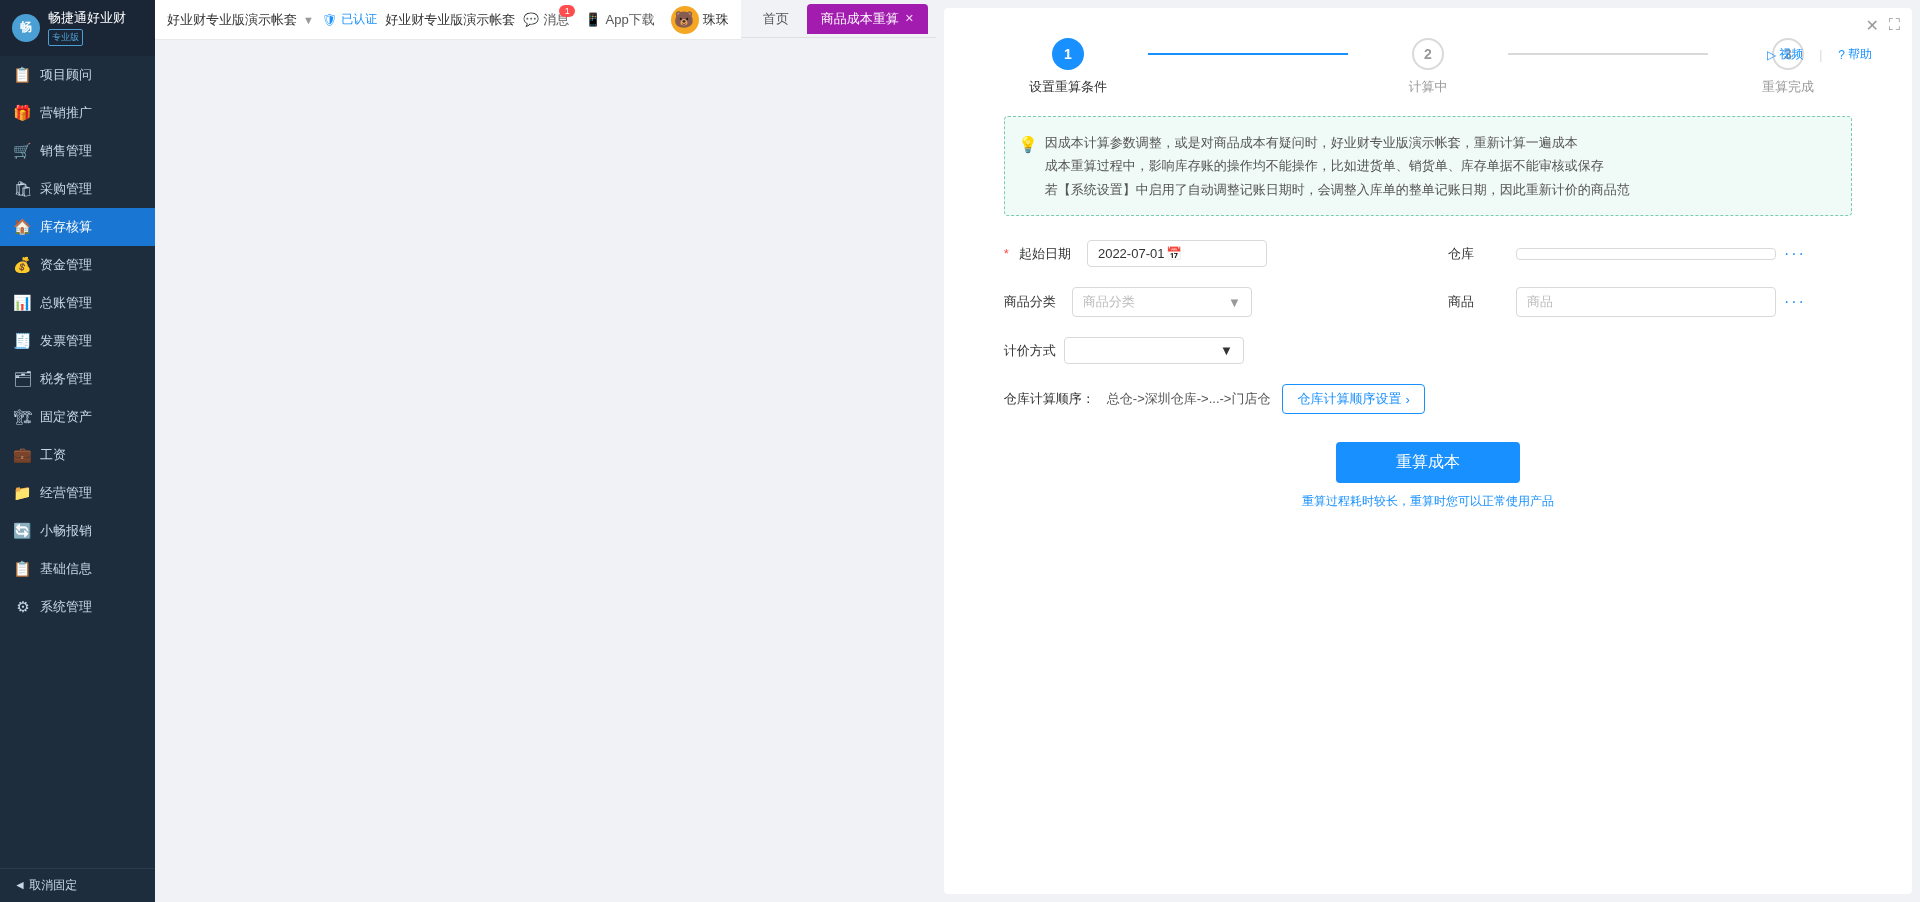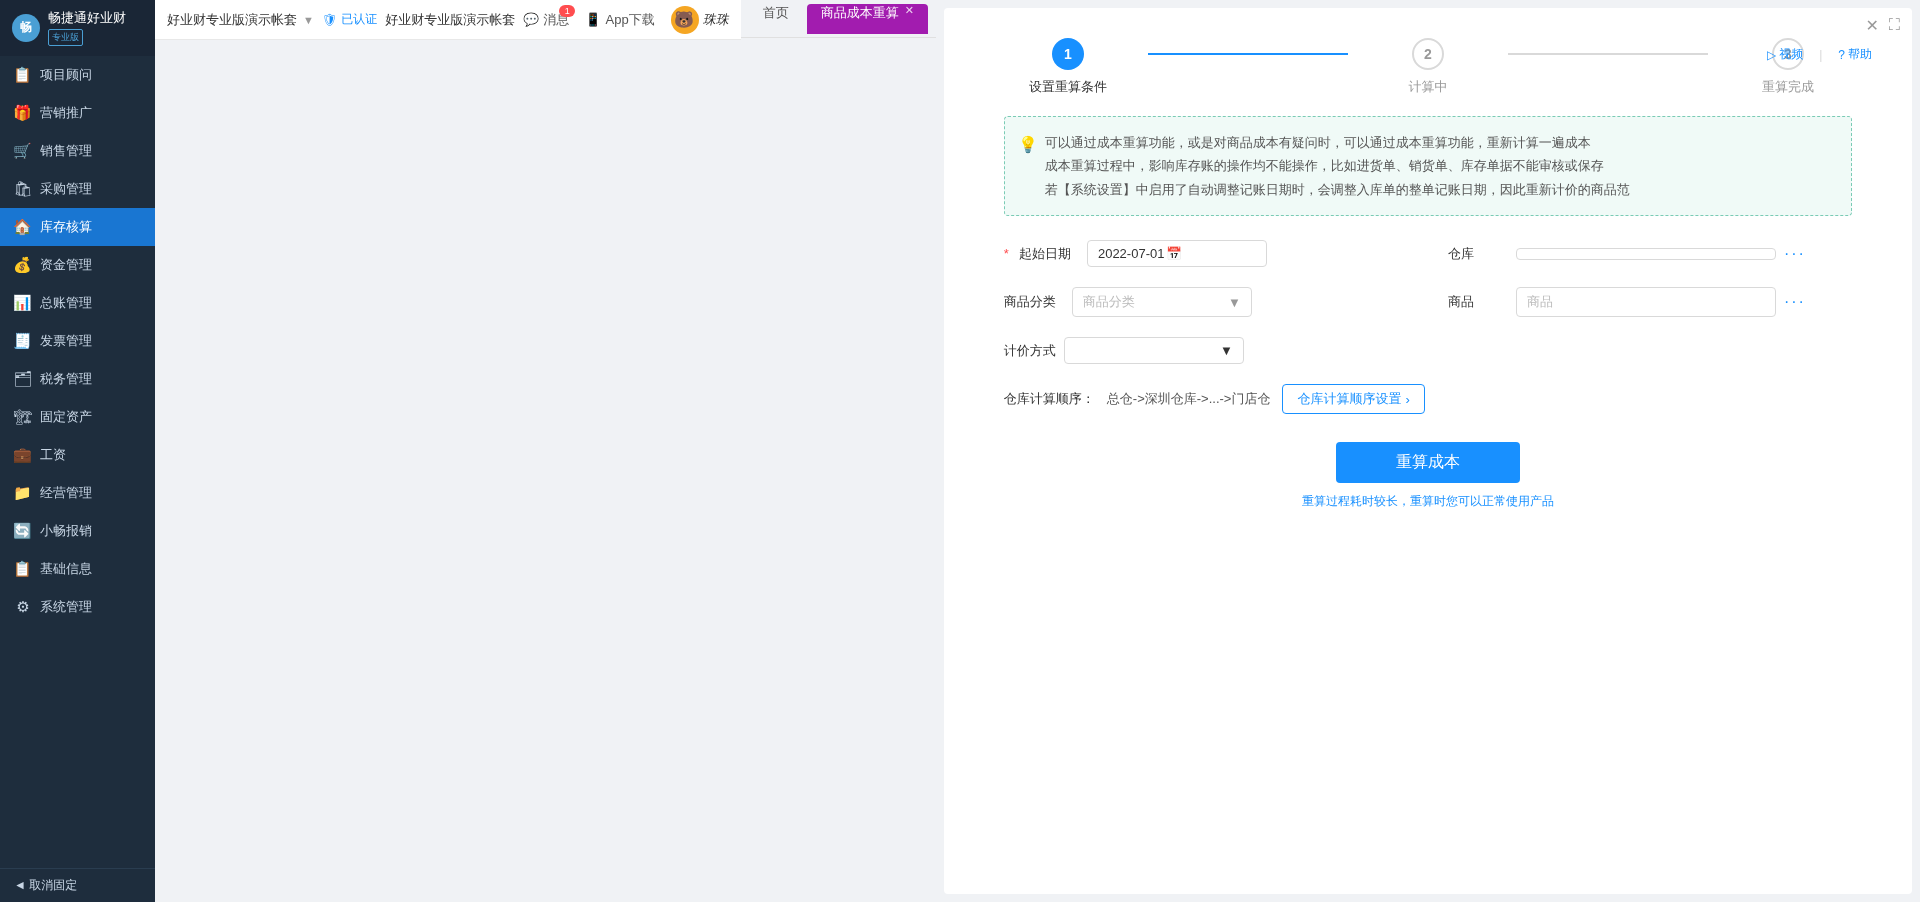--- a/index.html
+++ b/index.html
@@ -141,38 +141,38 @@
     .avatar {
       width: 28px;
       height: 28px;
       border-radius: 50%;
       background: #f5a623;
       display: flex;
       align-items: center;
       justify-content: center;
       font-size: 16px;
     }
-    .user-name { font-size: 13px; color: #333; cursor: pointer; font-style: italic; }
+    .user-name { font-size: 13px; color: #333; cursor: pointer; }
 
     
     .tabbar {
       background: #f0f2f5;
       height: 38px;
       display: flex;
       align-items: center;
       padding: 0 8px;
       gap: 4px;
       border-bottom: 1px solid #e0e0e0;
       flex-shrink: 0;
     }
     .tab-item {
       height: 30px;
       padding: 0 14px;
       display: flex;
-      align-items: flex-start;
+      align-items: center;
       gap: 6px;
       border-radius: 4px 4px 0 0;
       cursor: pointer;
       font-size: 13px;
     }
     .tab-item.inactive { color: #555; background: transparent; }
     .tab-item.active { background: #a21caf; color: #fff; }
     .tab-close { cursor: pointer; font-size: 11px; opacity: 0.8; }
 
     
@@ -542,21 +542,21 @@
         <span class="help-divider">|</span>
         <div class="help-link">
           <span>?</span>
           <span>帮助</span>
         </div>
       </div>
     </div>
 
     <div class="info-box">
       <span class="info-icon">💡</span>
-      <div>可以通过成本重算功能，或是对商品成本有疑问时，可以通过成本重算功能，重新计算一遍成本</div>
+      <div>因成本计算参数调整，或是对商品成本有疑问时，好业财专业版演示帐套，重新计算一遍成本</div>
       <div>成本重算过程中，影响库存账的操作均不能操作，比如进货单、销货单、库存单据不能审核或保存</div>
       <div>若【系统设置】中启用了自动调整记账日期时，会调整入库单的整单记账日期，因此重新计价的商品范</div>
     </div>
 
     <div class="form-section">
 
       <div class="form-row">
         <div class="form-field">
           <span class="required">*</span>
           <span class="field-label">起始日期</span>

